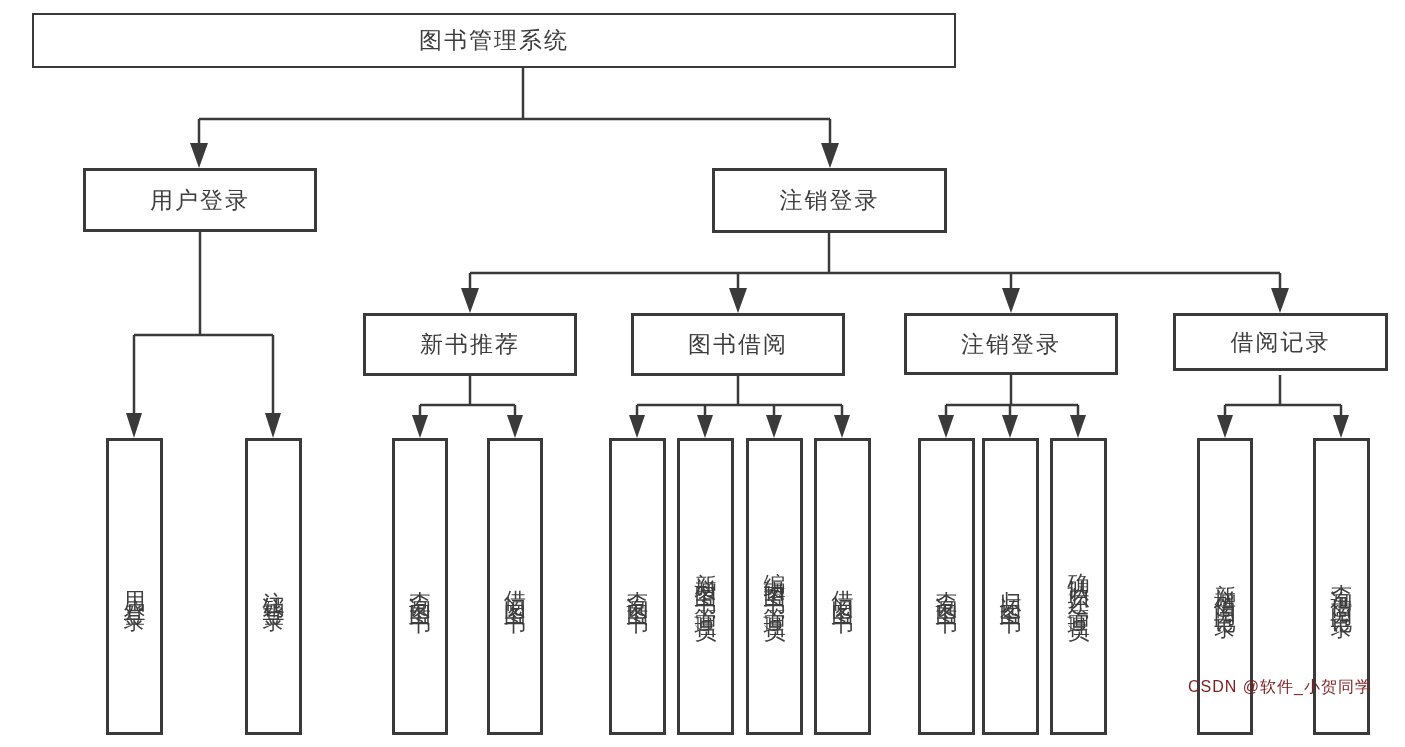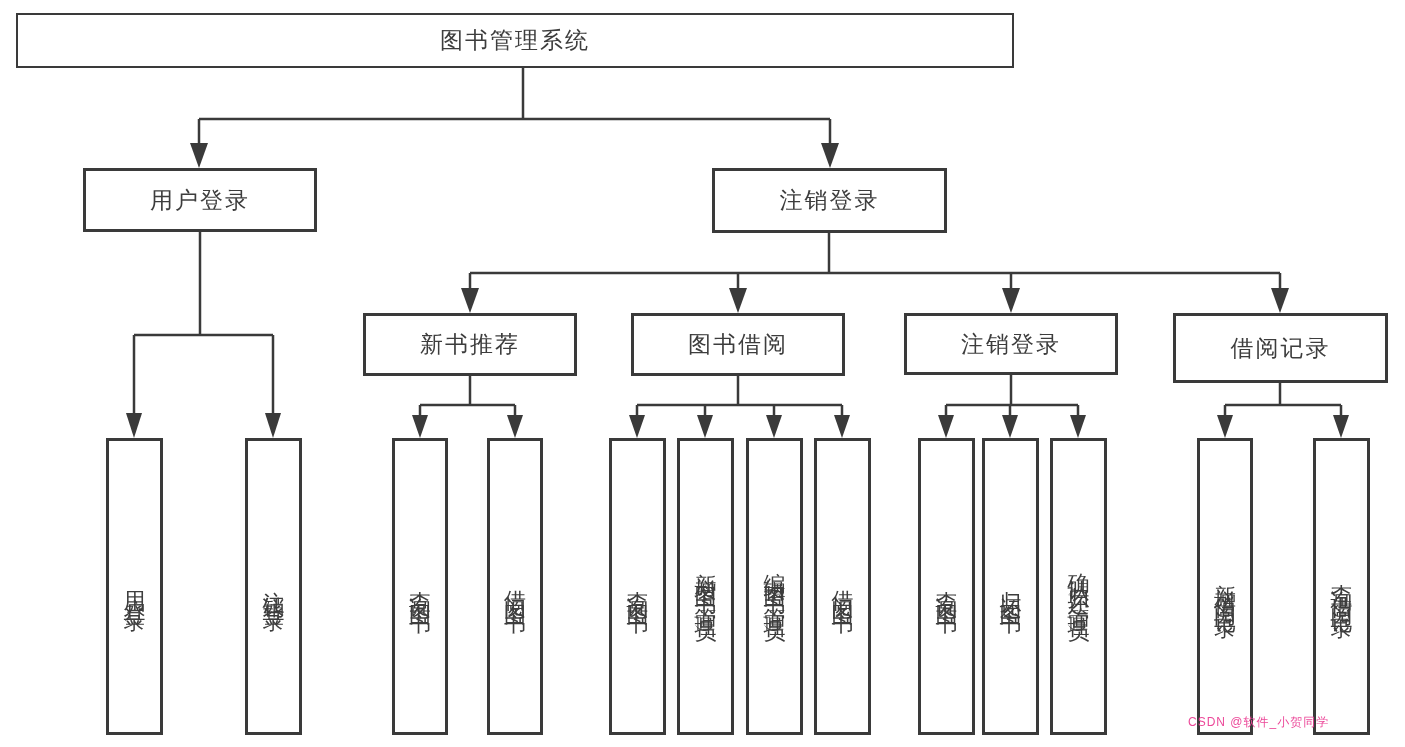--- a/index.html
+++ b/index.html
@@ -37,24 +37,24 @@
   .leaf .vlabel {
     writing-mode: vertical-rl;
     text-orientation: mixed;
     font-size: 22px;
     letter-spacing: 7px;
     line-height: 1;
   }
   .watermark {
     position: absolute;
     left: 1188px;
-    top: 714px;
+    top: 677px;
     z-index: 3;
-    font-size: 12px;
-    color: #ec4899;
+    font-size: 16px;
+    color: #7f1d1d;
     letter-spacing: 1px;
     white-space: nowrap;
   }
   line { stroke: #3a3a3a; stroke-width: 2.5; }
   polygon { fill: #3a3a3a; }
 </style>
 </head>
 <body>
 
 <div class="stage">
@@ -121,41 +121,41 @@
     <g>
       <line x1="1280" y1="375" x2="1280" y2="405"></line>
       <line x1="1225" y1="405" x2="1341" y2="405"></line>
       <line x1="1225" y1="405" x2="1225" y2="418"></line>
       <polygon points="1217,415 1233,415 1225,438"></polygon>
       <line x1="1341" y1="405" x2="1341" y2="418"></line>
       <polygon points="1333,415 1349,415 1341,438"></polygon>
     </g>
   </svg>
 
-  <div class="box root-box" style="left:16px;top:13px;width:998px;height:55px">
+  <div class="box root-box" style="left:32px;top:13px;width:924px;height:55px">
     <span class="hlabel">图书管理系统</span>
   </div>
 
   <div class="box" style="left:83px;top:168px;width:234px;height:64px">
     <span class="hlabel">用户登录</span>
   </div>
   <div class="box" style="left:712px;top:168px;width:235px;height:65px">
     <span class="hlabel">注销登录</span>
   </div>
 
   <div class="box" style="left:631px;top:313px;width:214px;height:63px">
     <span class="hlabel">图书借阅</span>
   </div>
   <div class="box" style="left:363px;top:313px;width:214px;height:63px">
     <span class="hlabel">新书推荐</span>
   </div>
   <div class="box" style="left:904px;top:313px;width:214px;height:62px">
     <span class="hlabel">注销登录</span>
   </div>
-  <div class="box" style="left:1173px;top:313px;width:215px;height:70px">
+  <div class="box" style="left:1173px;top:313px;width:215px;height:58px">
     <span class="hlabel">借阅记录</span>
   </div>
 
   <div class="box leaf" style="left:106px;top:438px;width:57px;height:297px">
     <span class="vlabel">用户登录</span>
   </div>
   <div class="box leaf" style="left:245px;top:438px;width:57px;height:297px">
     <span class="vlabel">注销登录</span>
   </div>
 

